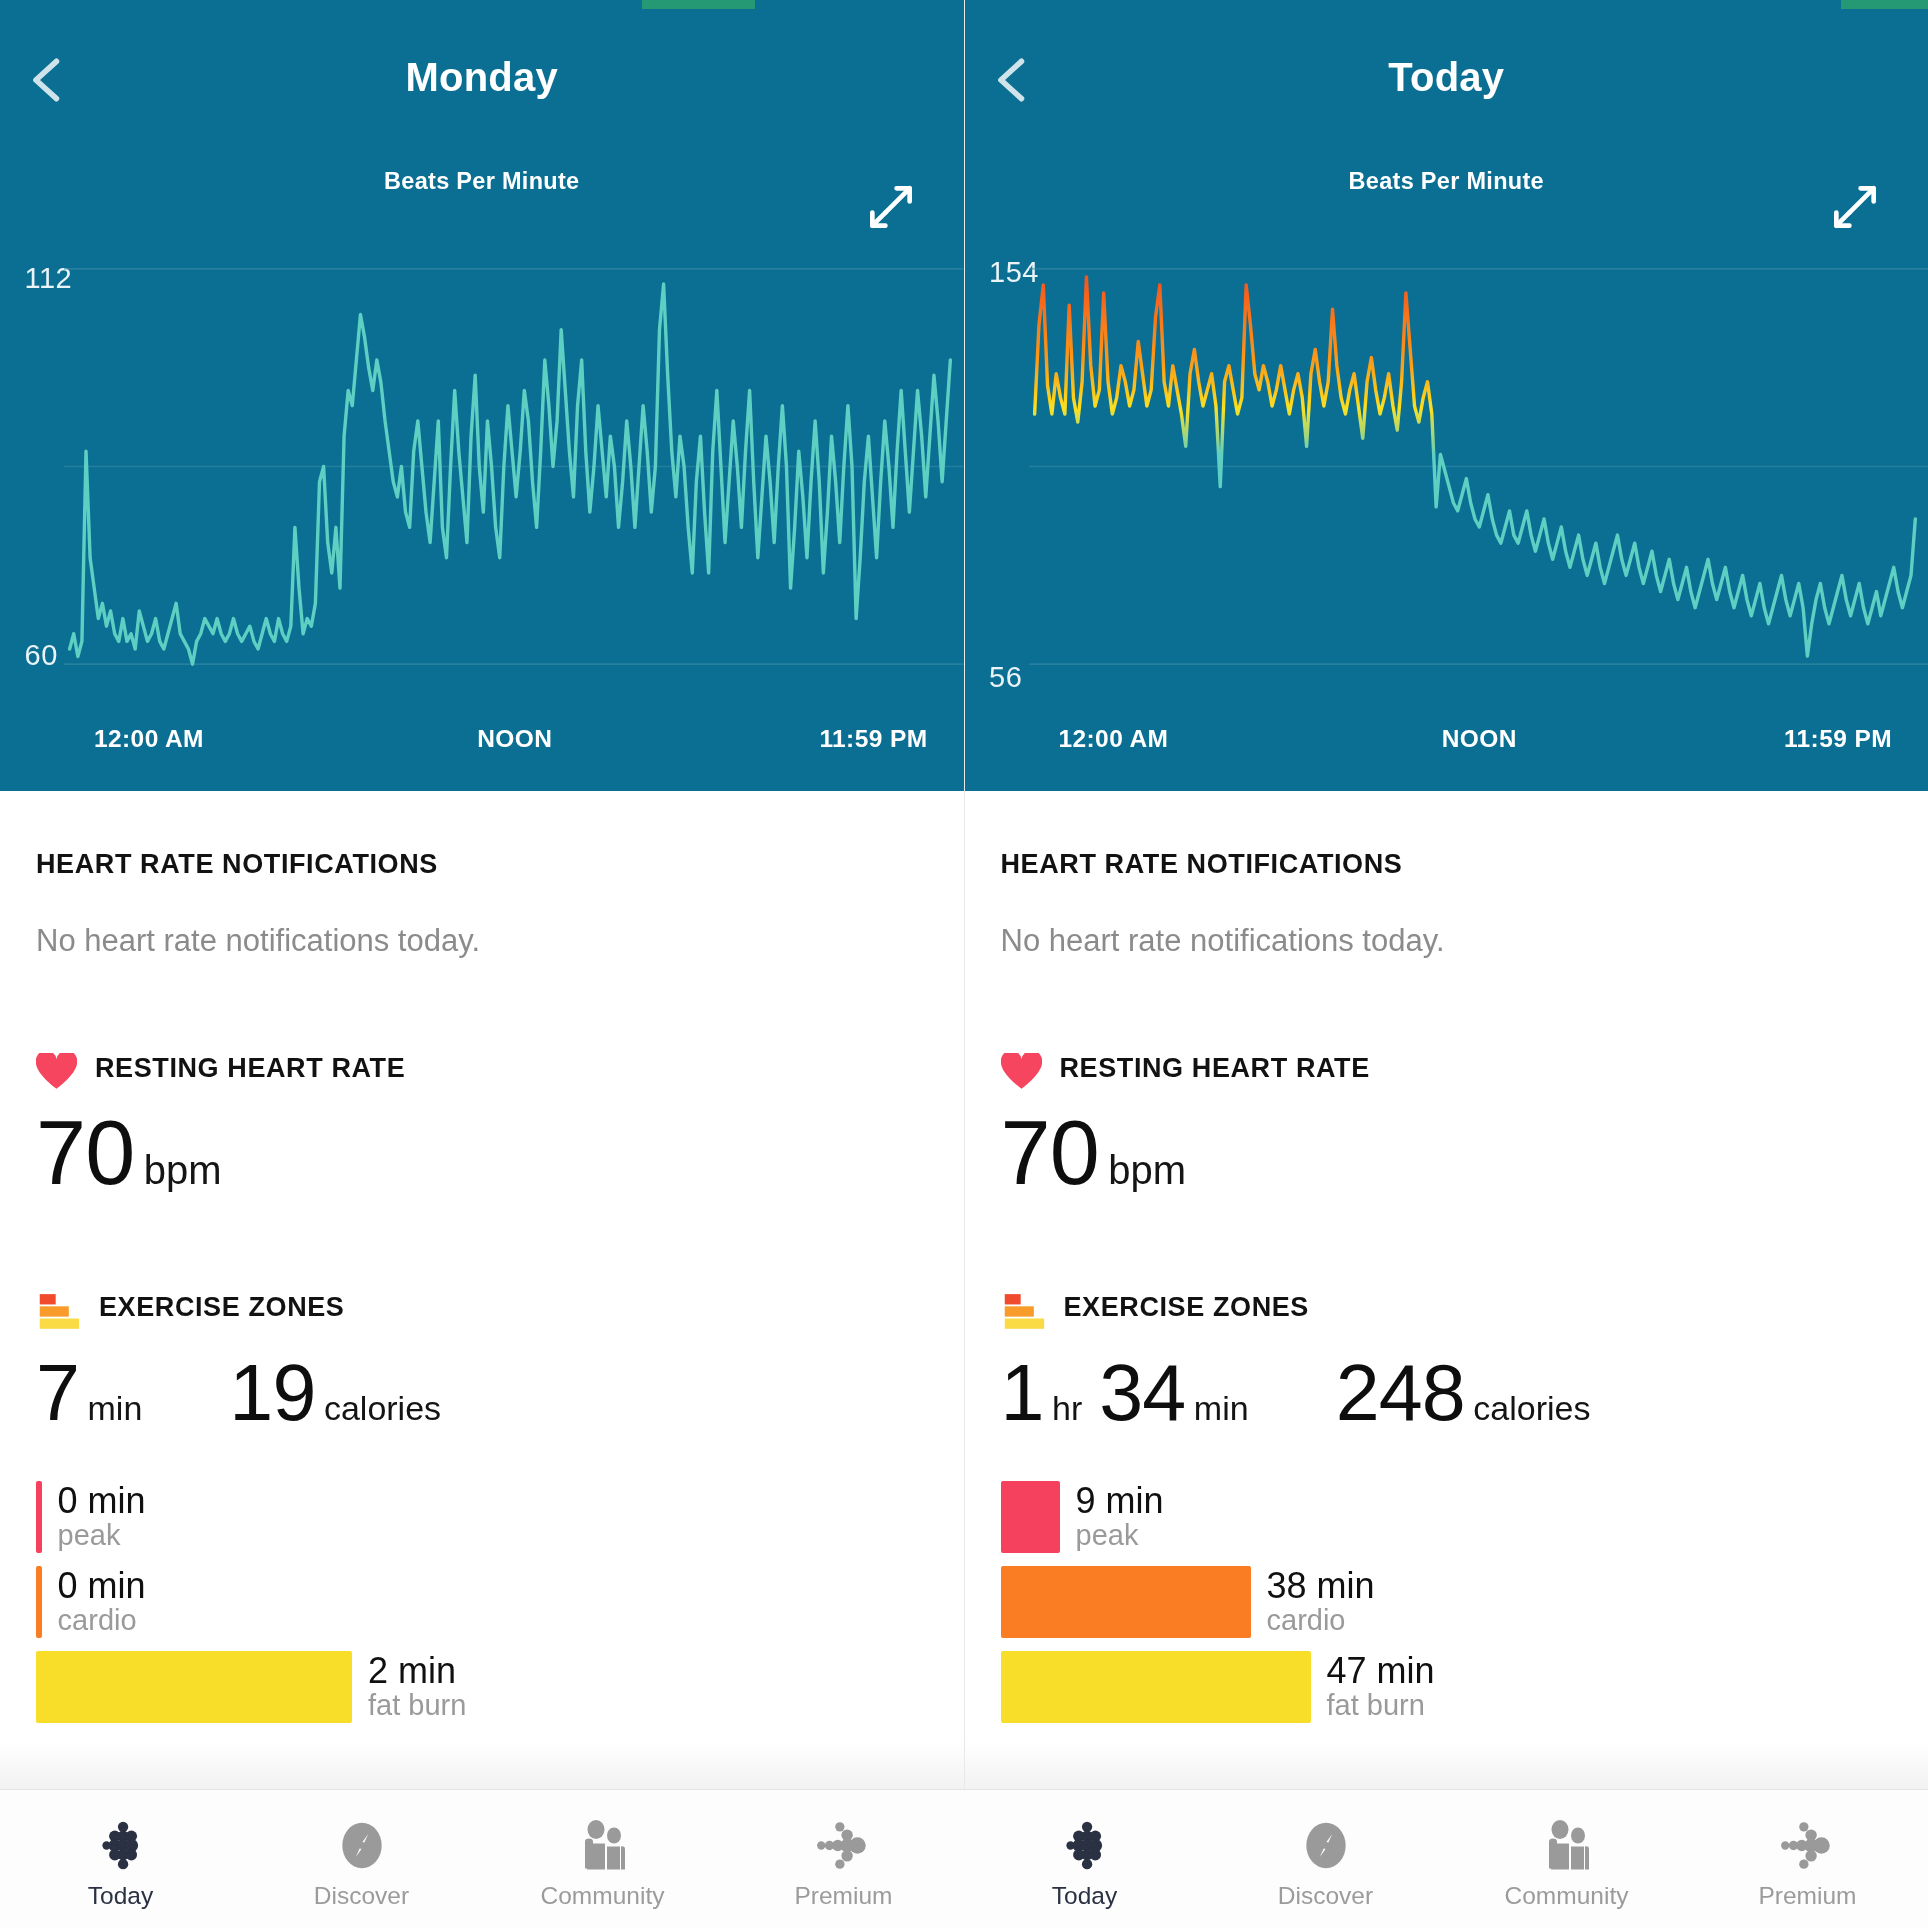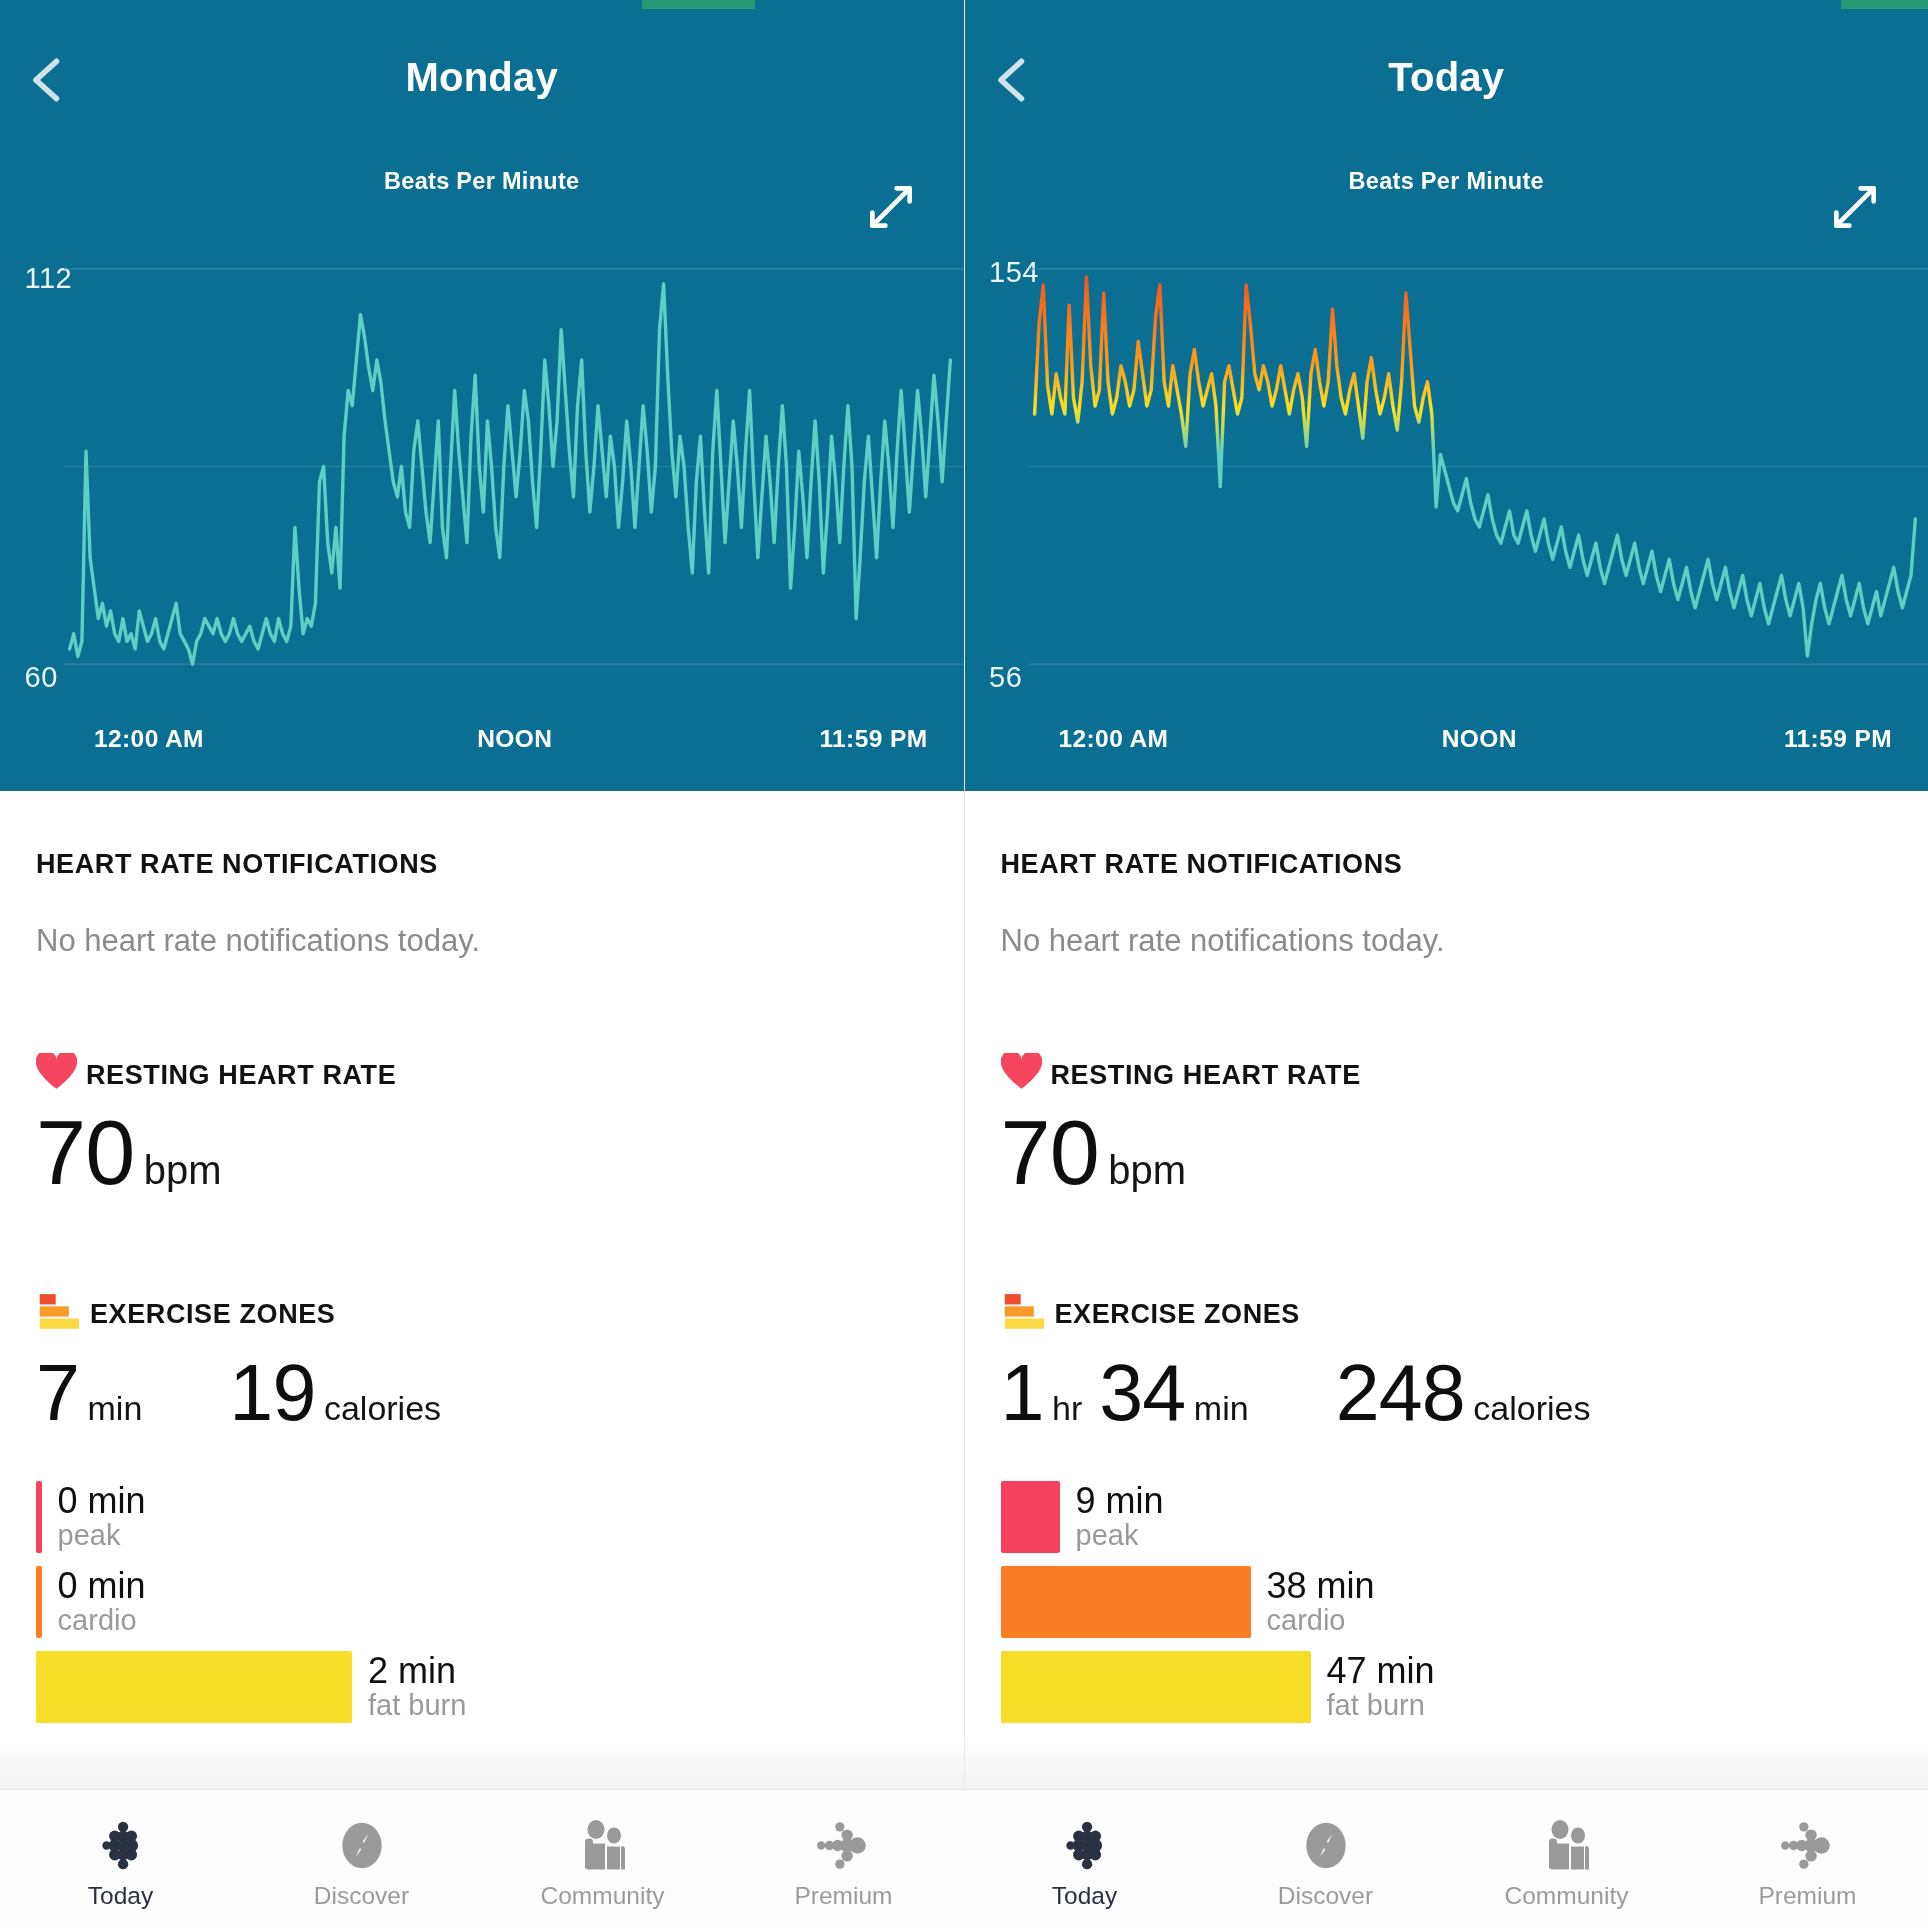--- a/index.html
+++ b/index.html
@@ -35,21 +35,21 @@
   .xaxis span{position:absolute;color:#ffffff;font-size:24.5px;font-weight:bold;letter-spacing:0.4px;}
   .x0{left:94px;}
   .x1{left:0;width:100%;text-align:center;padding-left:33px;}
   .x2{right:36px;}
 
   
   .body{flex:1 1 auto;padding:0 36px;box-sizing:border-box;background:#fff;position:relative;}
   .sec-head{font-size:27px;font-weight:bold;color:#121212;letter-spacing:0.6px;margin-top:58px;}
   .sec-note{font-size:31px;color:#8b8b8b;margin-top:43px;font-weight:400;}
 
-  .rowhead{display:flex;align-items:flex-end;gap:9px;margin-top:94px;}
+  .rowhead{display:flex;align-items:flex-start;gap:18px;margin-top:94px;}
   .rowhead .lab{font-size:27px;font-weight:bold;color:#121212;letter-spacing:0.6px;}
   .heart{width:41px;height:38px;flex:0 0 auto;}
 
   .bigval{margin-top:17px;display:flex;align-items:baseline;}
   .bigval .num{font-size:90px;color:#0e0e0e;font-weight:300;line-height:1;letter-spacing:-0.9px;text-align:center;}
   .bigval .unit{font-size:40px;color:#151515;font-weight:400;margin-left:9.4px;}
 
   .zoneicon{width:45px;height:38px;flex:0 0 auto;}
 
   .summary{display:flex;align-items:baseline;margin-top:22.6px;gap:0;}
@@ -102,21 +102,21 @@
             <g stroke="#ffffff" stroke-width="5" stroke-linecap="round" stroke-linejoin="round" fill="none">
               <line x1="24" y1="36" x2="50" y2="10"></line>
               <polyline points="36,10 50,10 50,24"></polyline>
               <polyline points="24,50 10,50 10,36"></polyline>
               <line x1="10" y1="50" x2="24" y2="36"></line>
             </g>
           </svg>
         </div>
 
         <div class="ylab top" style="top:262px;">112</div>
-        <div class="ylab bot" style="top:661px;text-align:center;">60</div>
+        <div class="ylab bot" style="top:639px;text-align:center;">60</div>
 
         <div class="plot">
           <svg id="plot-0" viewBox="0 0 1024 460" preserveAspectRatio="none" aria-hidden="true">
               <line x1="68" x2="1024" y1="20" y2="20" stroke="#3d8ba8" stroke-width="1.4" opacity="0.8"></line>
               <line x1="68" x2="1024" y1="230" y2="230" stroke="#3d8ba8" stroke-width="1.4" opacity="0.55"></line>
               <line x1="68" x2="1024" y1="440" y2="440" stroke="#3d8ba8" stroke-width="1.4" opacity="0.8"></line>
               <path d="M74.00 423.85 L78.35 407.69 L82.71 431.92 L87.06 415.77 L91.41 213.85 L95.77 326.92 L100.12 359.23 L104.47 391.54 L108.83 375.38 L113.18 399.62 L117.53 383.46 L121.89 407.69 L126.24 415.77 L130.60 391.54 L134.95 415.77 L139.30 407.69 L143.66 423.85 L148.01 383.46 L152.36 399.62 L156.72 415.77 L161.07 407.69 L165.42 391.54 L169.78 415.77 L174.13 423.85 L178.48 407.69 L182.84 391.54 L187.19 375.38 L191.54 407.69 L195.90 415.77 L200.25 423.85 L204.60 440.00 L208.96 415.77 L213.31 407.69 L217.67 391.54 L222.02 399.62 L226.37 407.69 L230.73 391.54 L235.08 407.69 L239.43 415.77 L243.79 407.69 L248.14 391.54 L252.49 407.69 L256.85 415.77 L261.20 407.69 L265.55 399.62 L269.91 415.77 L274.26 423.85 L278.61 407.69 L282.97 391.54 L287.32 407.69 L291.67 415.77 L296.03 391.54 L300.38 407.69 L304.73 415.77 L309.09 399.62 L313.44 294.62 L317.80 359.23 L322.15 407.69 L326.50 391.54 L330.86 399.62 L335.21 375.38 L339.56 246.15 L343.92 230.00 L348.27 310.77 L352.62 343.08 L356.98 294.62 L361.33 359.23 L365.68 197.69 L370.04 149.23 L374.39 165.38 L378.74 116.92 L383.10 68.46 L387.45 92.69 L391.80 125.00 L396.16 149.23 L400.51 116.92 L404.87 141.15 L409.22 181.54 L413.57 213.85 L417.93 246.15 L422.28 262.31 L426.63 230.00 L430.99 278.46 L435.34 294.62 L439.69 213.85 L444.05 181.54 L448.40 230.00 L452.75 278.46 L457.11 310.77 L461.46 246.15 L465.81 181.54 L470.17 294.62 L474.52 326.92 L478.87 230.00 L483.23 149.23 L487.58 213.85 L491.93 262.31 L496.29 310.77 L500.64 197.69 L505.00 133.08 L509.35 230.00 L513.70 278.46 L518.06 181.54 L522.41 230.00 L526.76 294.62 L531.12 326.92 L535.47 230.00 L539.82 165.38 L544.18 213.85 L548.53 262.31 L552.88 213.85 L557.24 149.23 L561.59 181.54 L565.94 246.15 L570.30 294.62 L574.65 213.85 L579.00 116.92 L583.36 165.38 L587.71 230.00 L592.07 181.54 L596.42 84.62 L600.77 149.23 L605.13 213.85 L609.48 262.31 L613.83 165.38 L618.19 116.92 L622.54 213.85 L626.89 278.46 L631.25 230.00 L635.60 165.38 L639.95 213.85 L644.31 262.31 L648.66 197.69 L653.01 230.00 L657.37 294.62 L661.72 246.15 L666.07 181.54 L670.43 230.00 L674.78 294.62 L679.13 230.00 L683.49 165.38 L687.84 213.85 L692.20 278.46 L696.55 230.00 L700.90 84.62 L705.26 36.15 L709.61 133.08 L713.96 213.85 L718.32 262.31 L722.67 197.69 L727.02 230.00 L731.38 294.62 L735.73 343.08 L740.08 246.15 L744.44 197.69 L748.79 278.46 L753.14 343.08 L757.50 213.85 L761.85 149.23 L766.20 230.00 L770.56 310.77 L774.91 246.15 L779.27 181.54 L783.62 230.00 L787.97 294.62 L792.33 213.85 L796.68 149.23 L801.03 246.15 L805.39 326.92 L809.74 262.31 L814.09 197.69 L818.45 246.15 L822.80 310.77 L827.15 230.00 L831.51 165.38 L835.86 230.00 L840.21 359.23 L844.57 294.62 L848.92 213.85 L853.27 262.31 L857.63 326.92 L861.98 246.15 L866.33 181.54 L870.69 246.15 L875.04 343.08 L879.40 278.46 L883.75 197.69 L888.10 246.15 L892.46 310.77 L896.81 230.00 L901.16 165.38 L905.52 230.00 L909.87 391.54 L914.22 326.92 L918.58 246.15 L922.93 197.69 L927.28 262.31 L931.64 326.92 L935.99 246.15 L940.34 181.54 L944.70 230.00 L949.05 294.62 L953.40 213.85 L957.76 149.23 L962.11 213.85 L966.47 278.46 L970.82 213.85 L975.17 149.23 L979.53 197.69 L983.88 262.31 L988.23 197.69 L992.59 133.08 L996.94 181.54 L1001.29 246.15 L1005.65 181.54 L1010.00 116.92" fill="none" stroke="#5ecfc3" stroke-width="3.4" stroke-linejoin="round" stroke-linecap="round" vector-effect="non-scaling-stroke"></path>
             </svg>
         </div>
 

